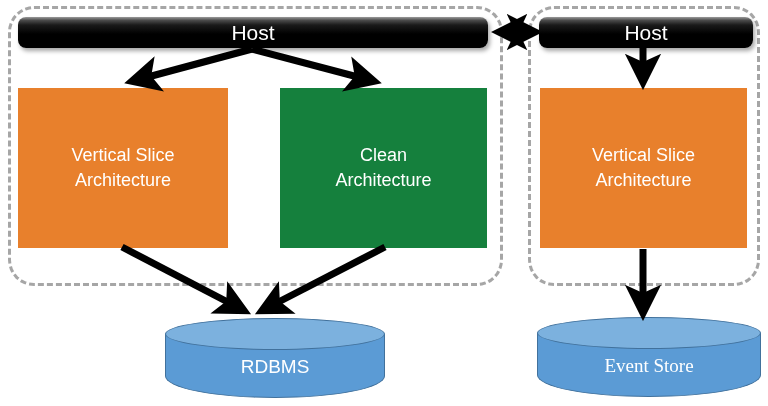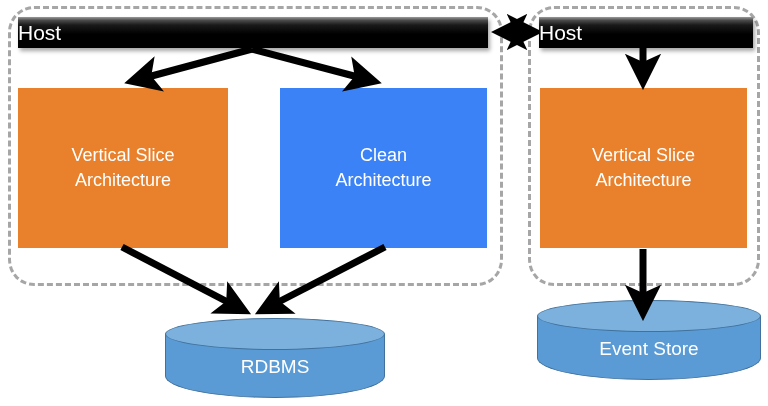--- a/index.html
+++ b/index.html
@@ -37,41 +37,43 @@
     background: linear-gradient(to bottom,
         #9a9a9a 0%,
         #4a4a4a 11%,
         #1a1a1a 26%,
         #000000 55%,
         #000000 100%);
     box-shadow: 2px 3px 4px rgba(0,0,0,0.35);
     color: #ffffff;
     font-size: 21px;
     line-height: 31px;
+    text-align: center;
     white-space: nowrap;
     z-index: 6;
+    border-radius: 8px;
   }
   #host-left  { left: 18px;  top: 17px; width: 470px; }
   #host-right { left: 539px; top: 17px; width: 214px; }
 
   
   .component-box {
     position: absolute;
     color: #ffffff;
     font-size: 18px;
     line-height: 25px;
     text-align: center;
     display: flex;
     align-items: center;
     justify-content: center;
     z-index: 4;
   }
   .component-box .box-label { display: block; padding: 0 6px; }
   #box-vertical-slice-left  { left: 18px;  top: 88px; width: 210px; height: 160px; background: #e8802c; }
-  #box-clean                { left: 280px; top: 88px; width: 207px; height: 160px; background: #3b82f6; }
+  #box-clean                { left: 280px; top: 88px; width: 207px; height: 160px; background: #15803d; }
   #box-vertical-slice-right { left: 540px; top: 88px; width: 207px; height: 160px; background: #e8802c; }
 
   
   .cylinder {
     position: absolute;
     z-index: 4;
   }
   .cyl-body {
     position: absolute;
     left: 0;
@@ -101,21 +103,21 @@
     left: 0;
     top: 36px;
     width: 100%;
     text-align: center;
     color: #ffffff;
     font-size: 19px;
     line-height: 26px;
     z-index: 2;
   }
   #cylinder-rdbms       { left: 145px; top: 318px; width: 220px; height: 80px; margin-left: 20px; }
-  #cylinder-event-store { left: 537px; top: 300px; width: 224px; height: 80px; }
+  #cylinder-event-store { left: 537px; top: 317px; width: 224px; height: 80px; font-family: Liberation Serif, serif; }
 
   
   #arrow-layer {
     position: absolute;
     left: 0;
     top: 0;
     width: 768px;
     height: 406px;
     z-index: 5;
     pointer-events: none;

